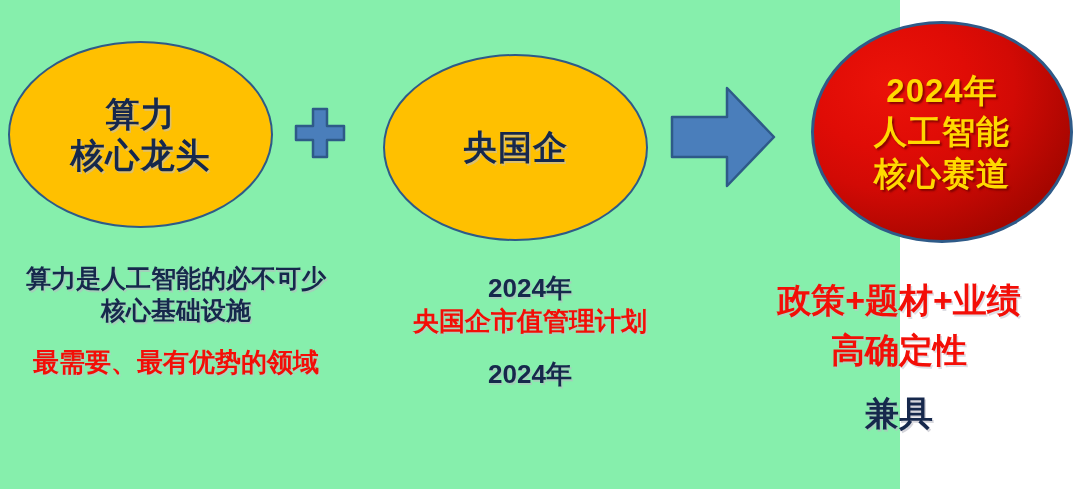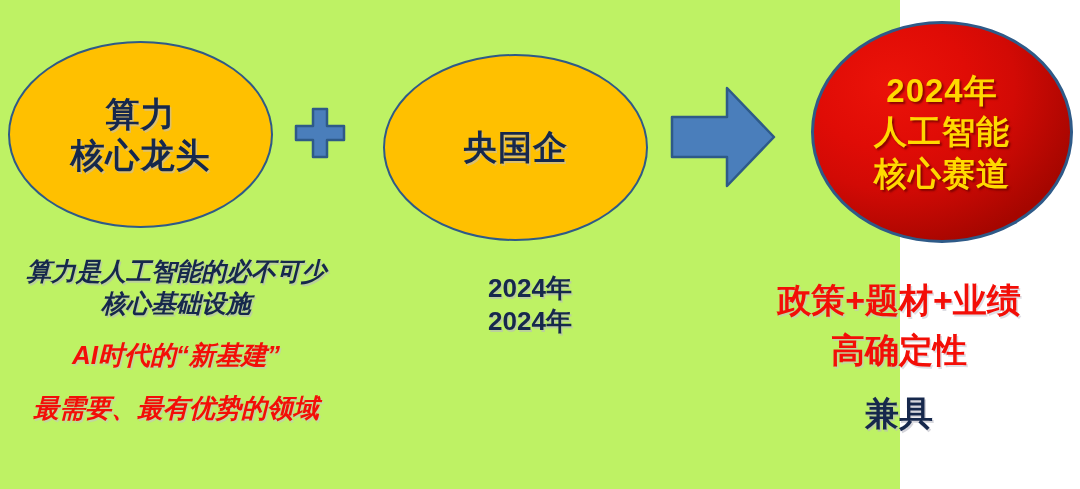--- a/index.html
+++ b/index.html
@@ -14,21 +14,21 @@
     position: relative;
     overflow: hidden;
     font-family: "Liberation Sans", "DejaVu Sans", sans-serif;
   }
 
   #stage {
     position: absolute;
     left: 0; top: 0;
     width: 900px;
     height: 489px;
-    background: #bef264;
+    background: #86efac;
   }
 
   
   .shape {
     position: absolute;
     box-sizing: border-box;
     display: flex;
     align-items: center;
     justify-content: center;
     text-align: center;
@@ -86,21 +86,21 @@
     width: 106px; height: 104px;
   }
   #arrow-connector svg { display: block; width: 100%; height: 100%; }
 
   
   .caption-col {
     position: absolute;
     text-align: center;
     box-sizing: border-box;
   }
-  #caption-col-1 { left: 0px;   top: 256px; width: 352px; font-style: italic; }
+  #caption-col-1 { left: 0px;   top: 263px; width: 352px; }
   #caption-col-2 { left: 360px; top: 272px; width: 340px; }
   #caption-col-3 { left: 718px; top: 272px; width: 362px; }
 
   .cap-line {
     font-weight: bold;
     line-height: 1.26;
     white-space: pre-line;
   }
   .cap-navy {
     color: #16284C;
@@ -144,26 +144,26 @@
 
   <div class="shape" id="circle-red">
     <span class="circle-label">2024年
 人工智能
 核心赛道</span>
   </div>
 
   <div class="caption-col" id="caption-col-1">
     <div class="cap-block cap-line cap-navy fs-25">算力是人工智能的必不可少
 核心基础设施</div>
-    <div class="cap-block cap-line cap-red fs-26">AI时代的“新基建”</div>
     <div class="cap-block cap-line cap-red fs-26">最需要、最有优势的领域</div>
   </div>
 
   <div class="caption-col" id="caption-col-2">
     <div class="cap-line cap-navy fs-26">2024年</div>
+    <div class="cap-block cap-line cap-red fs-26">央国企市值管理计划</div>
     <div class="cap-line cap-navy fs-26">2024年</div>
   </div>
 
   <div class="caption-col" id="caption-col-3">
     <div class="cap-line cap-red fs-30">政策+题材+业绩</div>
     <div class="cap-block cap-line cap-red fs-30">高确定性</div>
     <div class="cap-block cap-line cap-navy fs-30">兼具</div>
   </div>
 
 </div>

